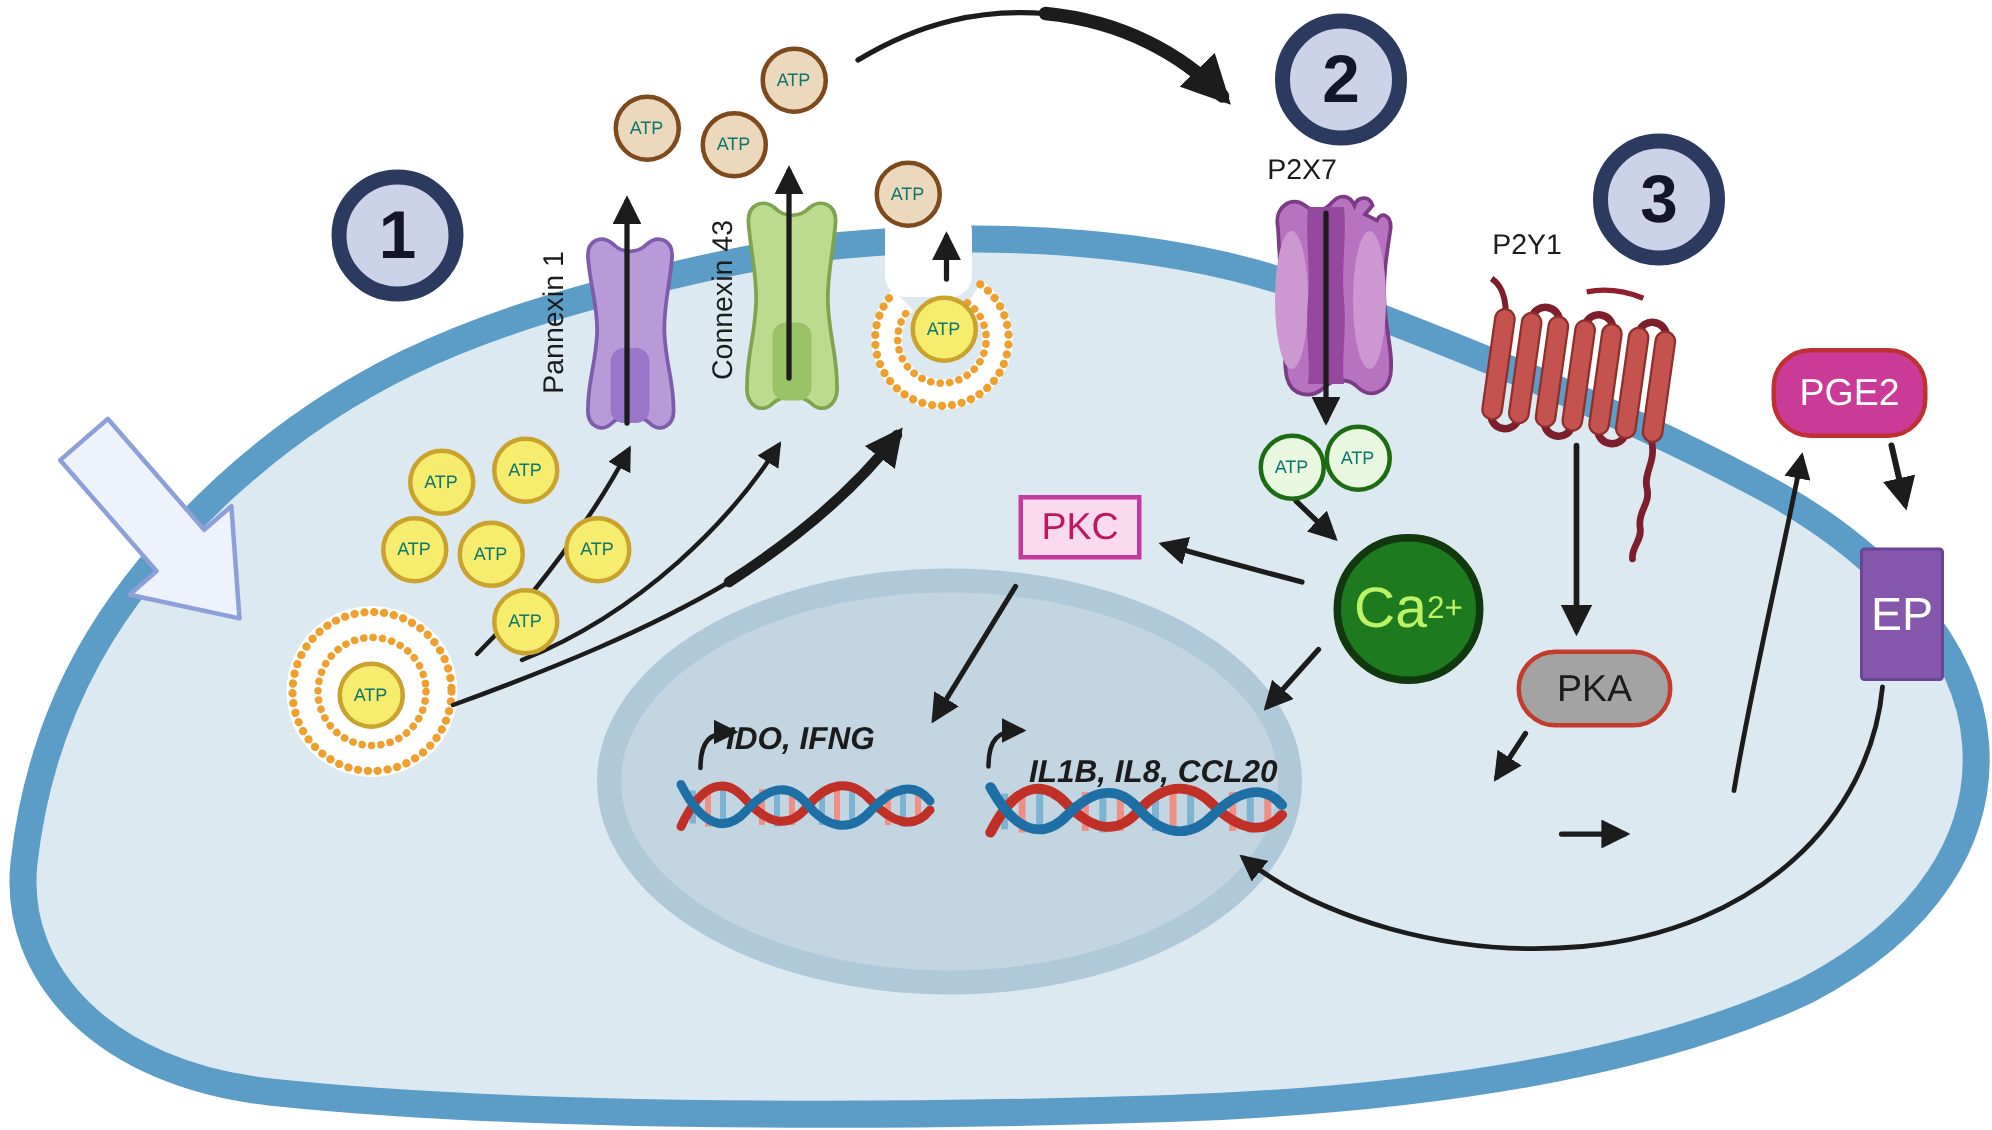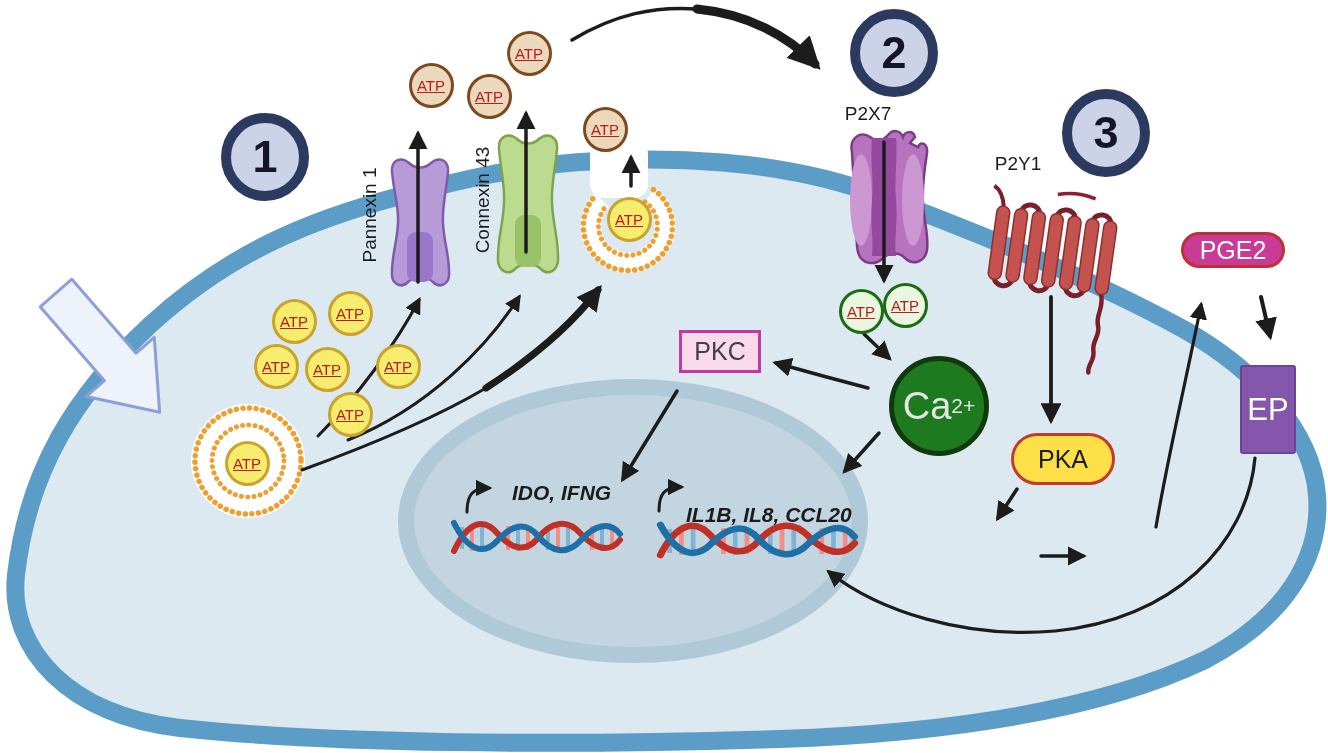--- a/index.html
+++ b/index.html
@@ -3,34 +3,34 @@
 <meta charset="utf-8">
 <style>
   html,body{margin:0;padding:0;background:#fff;font-family:"Liberation Sans",sans-serif;}
   .stage{position:relative;width:1328px;height:753px;overflow:hidden;background:#fff;}
   .stage svg.art{position:absolute;left:0;top:0;}
   .lbl{position:absolute;color:#1b1b1b;white-space:nowrap;}
   .badge{position:absolute;box-sizing:border-box;width:88px;height:88px;border:10px solid #2d3a60;
          border-radius:50%;background:#ccd3e9;display:flex;align-items:center;justify-content:center;
          font-size:45px;font-weight:bold;color:#15152a;}
   .atp{position:absolute;box-sizing:border-box;width:45px;height:45px;border-radius:50%;
-       display:flex;align-items:center;justify-content:center;font-size:15px;font-weight:500;color:#b91c1c;text-decoration:underline;}
+       display:flex;align-items:center;justify-content:center;font-size:12px;font-weight:500;color:#0f766e;}
   .atp.tan{background:#ecd9bd;border:3px solid #7d4a1e;}
   .atp.yellow{background:#f6ec6d;border:3px solid #caa32f;}
   .atp.green{background:#e9f7e1;border:3px solid #1d6b12;}
   .ca{position:absolute;box-sizing:border-box;width:100px;height:100px;border-radius:50%;
       background:#1e7a1f;border:5px solid #11380f;display:flex;align-items:center;justify-content:center;
-      color:#e5e5e5;font-size:38px;font-weight:500;}
+      color:#bef264;font-size:38px;font-weight:500;}
   .ca sup{font-size:21px;line-height:0;}
   .pill{position:absolute;box-sizing:border-box;border:3px solid #c23b2c;border-radius:26px;
-        background:#fde047;display:flex;align-items:center;justify-content:center;
+        background:#a3a3a3;display:flex;align-items:center;justify-content:center;
         font-size:25px;color:#1b1b1b;}
   .pge2{background:#ca3b98;color:#fff;border-color:#bf3032;}
   .pkc{position:absolute;box-sizing:border-box;background:#f9d9ec;border:3px solid #c23a9e;
-       display:flex;align-items:center;justify-content:center;font-size:25px;color:#404040;}
+       display:flex;align-items:center;justify-content:center;font-size:25px;color:#be185d;}
   .ep{position:absolute;box-sizing:border-box;background:#8457ac;border:2px solid #6a4597;border-radius:3px;
       display:flex;align-items:center;justify-content:center;font-size:31px;color:#fff;}
   .vlabel{position:absolute;width:150px;text-align:center;font-size:19px;transform:rotate(-90deg);}
   .force{font-size:26px;font-weight:bold;}
   .rlabel{position:absolute;width:120px;text-align:center;font-size:19px;}
   .gene{position:absolute;font-style:italic;font-weight:600;font-size:21px;color:#1b1b1b;}
 </style>
 </head>
 <body>
 
@@ -201,19 +201,19 @@
 <div class="atp green" style="left:838.5px;top:288.5px;">ATP</div>
 <div class="atp green" style="left:882.5px;top:282.5px;">ATP</div>
 
 <div class="ca" style="left:889px;top:356px;">
   <span>Ca</span>
       <sup>2+</sup>
 </div>
 
 <div class="pkc" style="left:679px;top:330px;width:82px;height:43px;">PKC</div>
 <div class="pill" style="left:1011px;top:433px;width:104px;height:52px;">PKA</div>
-<div class="pill pge2" style="left:1181px;top:232px;width:104px;height:36px;">PGE2</div>
+<div class="pill pge2" style="left:1181px;top:232px;width:104px;height:60px;">PGE2</div>
 <div class="ep" style="left:1240px;top:365px;width:56px;height:89px;">EP</div>
 
-<div class="gene" style="left:512px;top:481px;">IDO, IFNG</div>
+<div class="gene" style="left:484px;top:481px;">IDO, IFNG</div>
 <div class="gene" style="left:686px;top:503px;">IL1B, IL8, CCL20</div>
 
 </div>
 
 </body></html>

